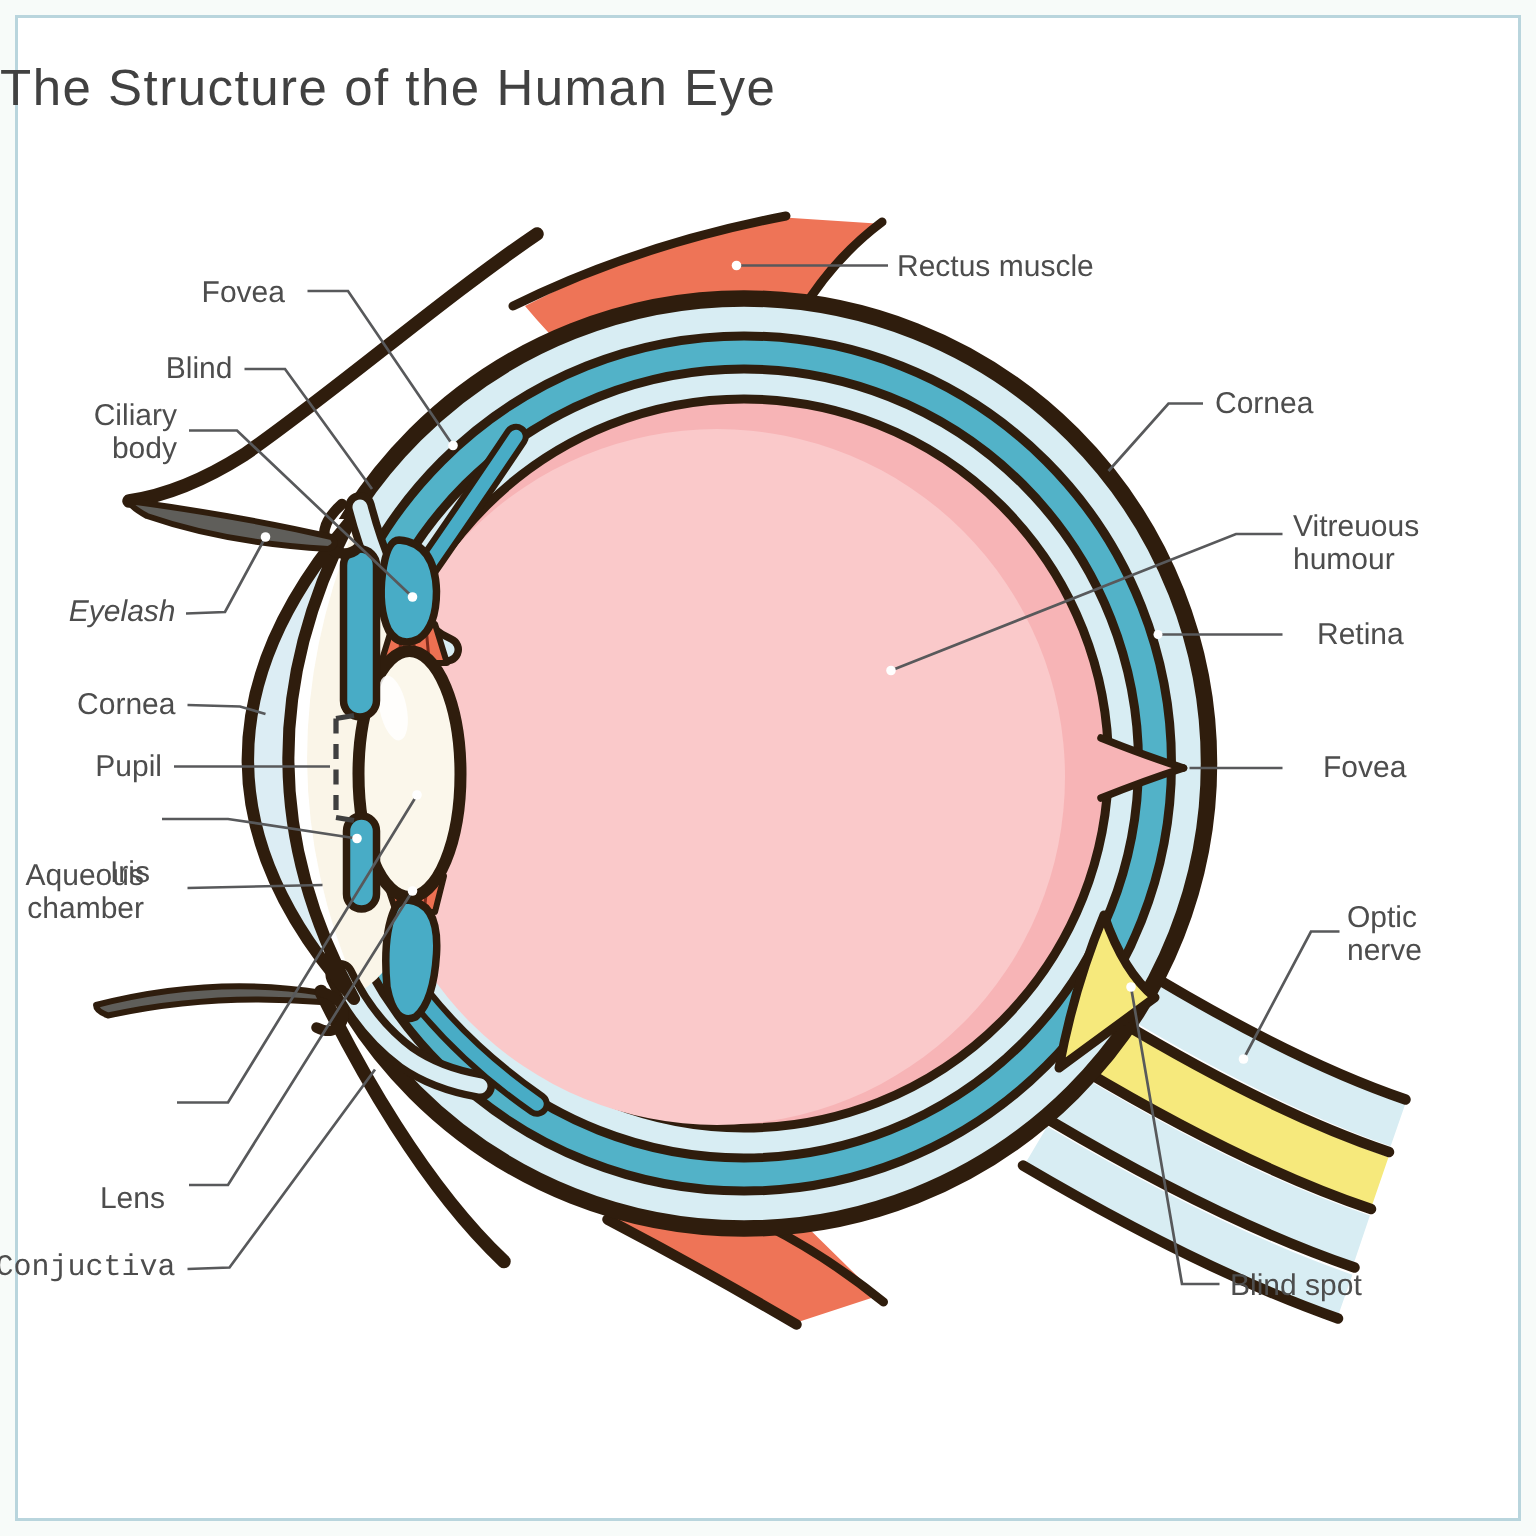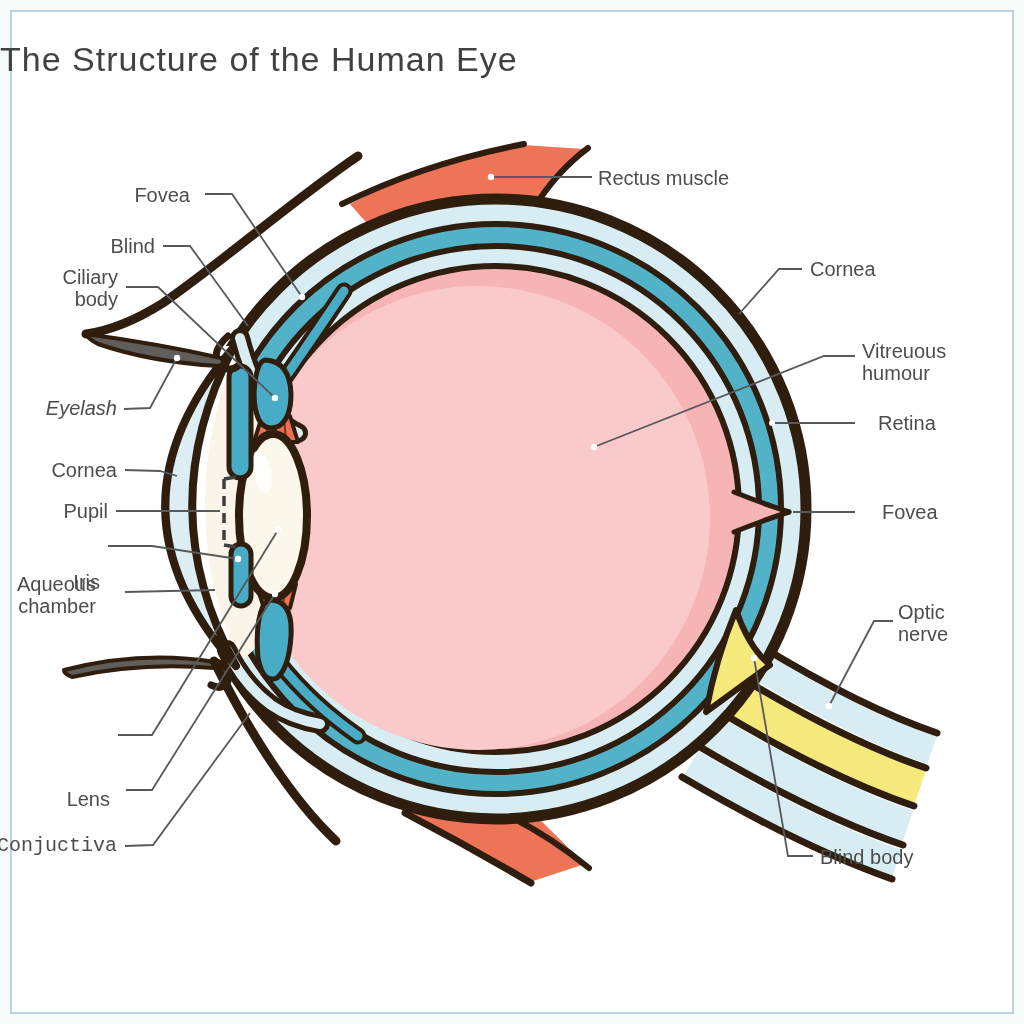--- a/index.html
+++ b/index.html
@@ -169,14 +169,14 @@
   <div class="label r" style="top:835px;right:907px;font-family:Liberation Mono, monospace;">Conjuctiva</div>
 
   <div class="label l" style="top:167px;left:598px;">Rectus muscle</div>
   <div class="label l" style="top:258px;left:810px;">Cornea</div>
   <div class="label l" style="top:340px;left:862px;">Vitreuous
 humour</div>
   <div class="label l" style="top:412px;left:878px;">Retina</div>
   <div class="label l" style="top:501px;left:862px;margin-left:20px;">Fovea</div>
   <div class="label l" style="top:601px;left:898px;">Optic
 nerve</div>
-  <div class="label l" style="top:846px;left:820px;">Blind body</div>
+  <div class="label l" style="top:846px;left:820px;">Blind spot</div>
 </div>
 
 </body></html>

